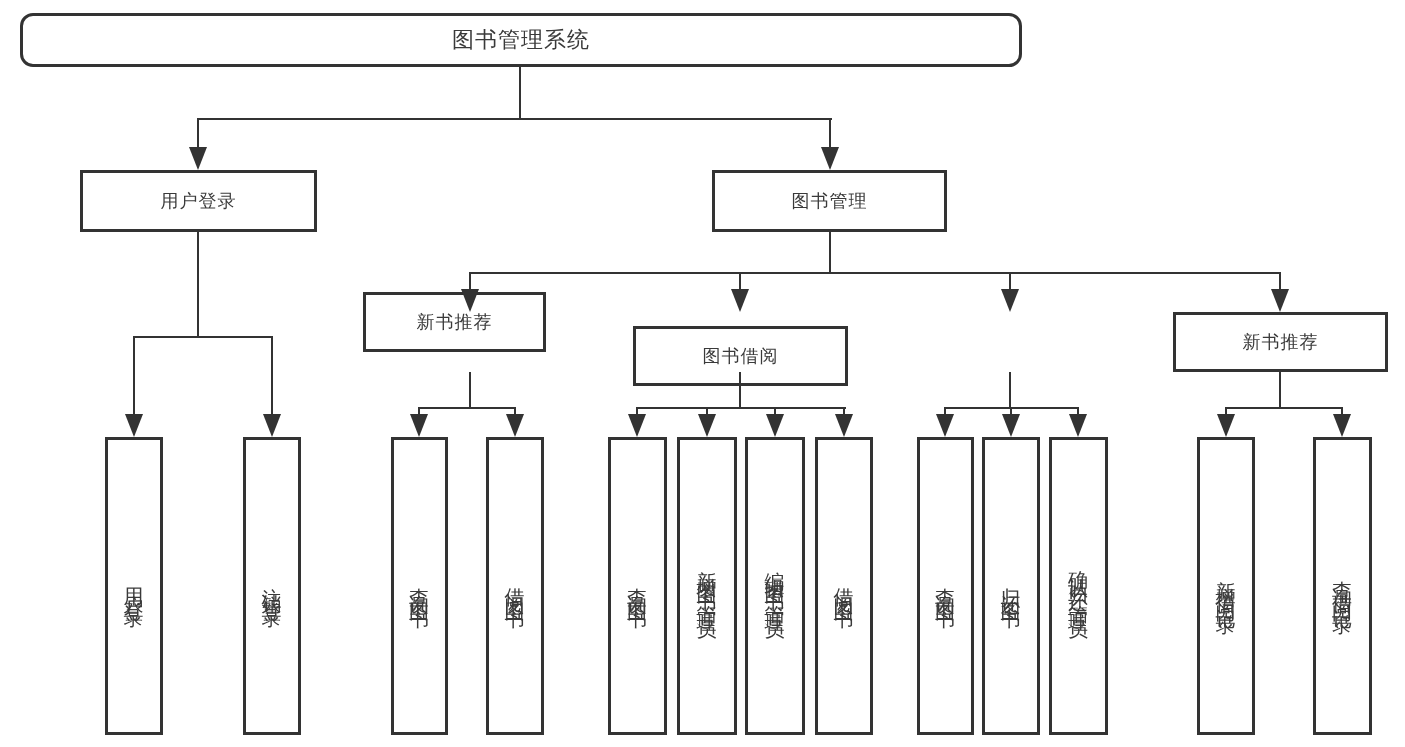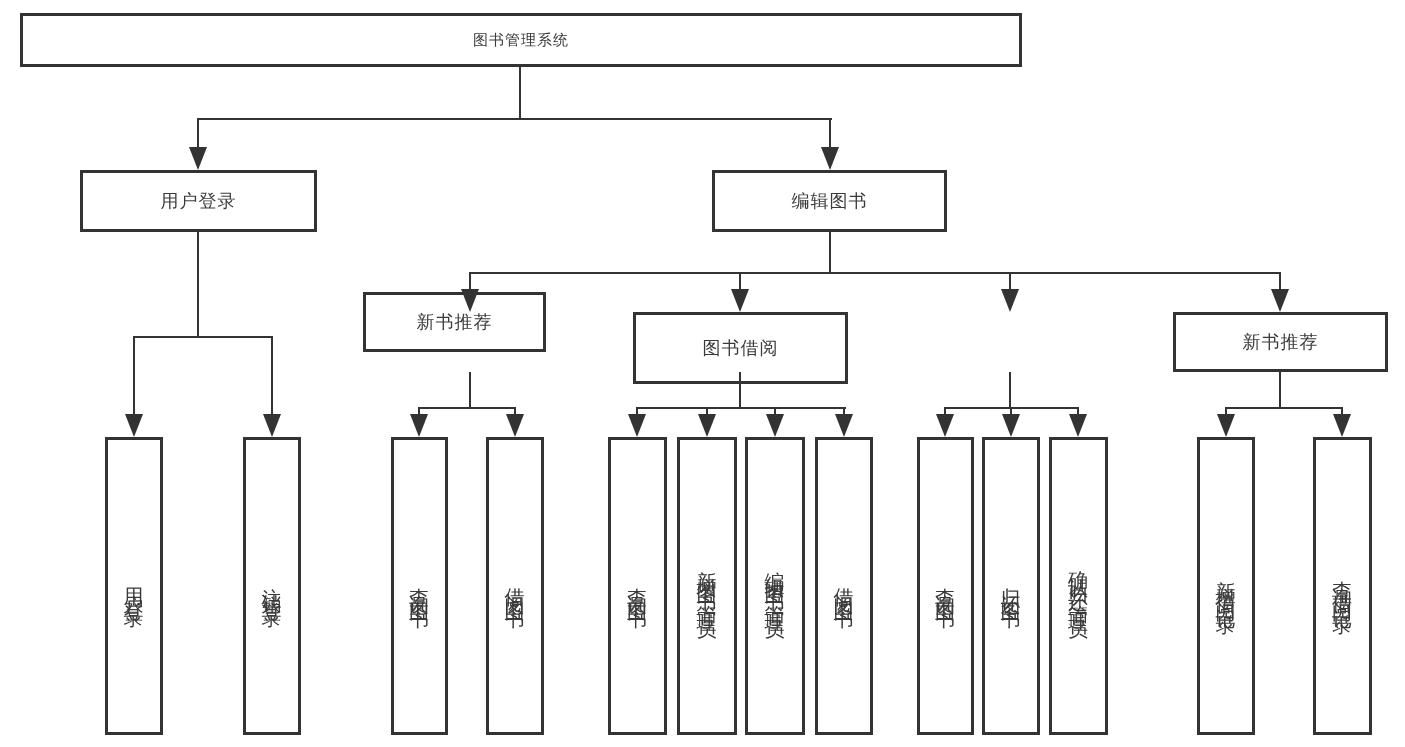--- a/index.html
+++ b/index.html
@@ -14,21 +14,21 @@
     position:absolute;
     box-sizing:border-box;
     border:3px solid #333333;
     background:#ffffff;
     display:flex;
     align-items:center;
     justify-content:center;
     color:#3a3a3a;
   }
   .hbox{font-size:18px;letter-spacing:1px;}
-  .rootbox{font-size:15px;letter-spacing:1px;}
+  .rootbox{font-size:22px;letter-spacing:1px;border-radius:13px;}
   .leaf{
     top:437px;height:298px;
     writing-mode:vertical-lr;
     text-orientation:mixed;
     font-size:20px;
     letter-spacing:7px;
     line-height:1;
   }
   .vl{position:absolute;width:2px;background:#333333;}
   .hl{position:absolute;height:2px;background:#333333;}
@@ -54,28 +54,28 @@
 
   <div class="box rootbox" style="left:20px;top:13px;width:1002px;height:54px;">
     <span>图书管理系统</span>
   </div>
 
   <div class="box hbox" style="left:80px;top:170px;width:237px;height:62px;">
     <span>用户登录</span>
   </div>
 
   <div class="box hbox" style="left:712px;top:170px;width:235px;height:62px;">
-    <span>编辑图书</span>
+    <span>图书管理</span>
   </div>
 
   <div class="box hbox" style="left:363px;top:292px;width:183px;height:60px;">
     <span>新书推荐</span>
   </div>
 
-  <div class="box hbox" style="left:633px;top:312px;width:215px;height:72px;">
+  <div class="box hbox" style="left:633px;top:326px;width:215px;height:60px;">
     <span>图书借阅</span>
   </div>
 
 
   <div class="box hbox" style="left:1173px;top:312px;width:215px;height:60px;">
     <span>新书推荐</span>
   </div>
 
   <div class="box leaf" style="left:105px;width:58px;">
     <span>用户登录</span>

